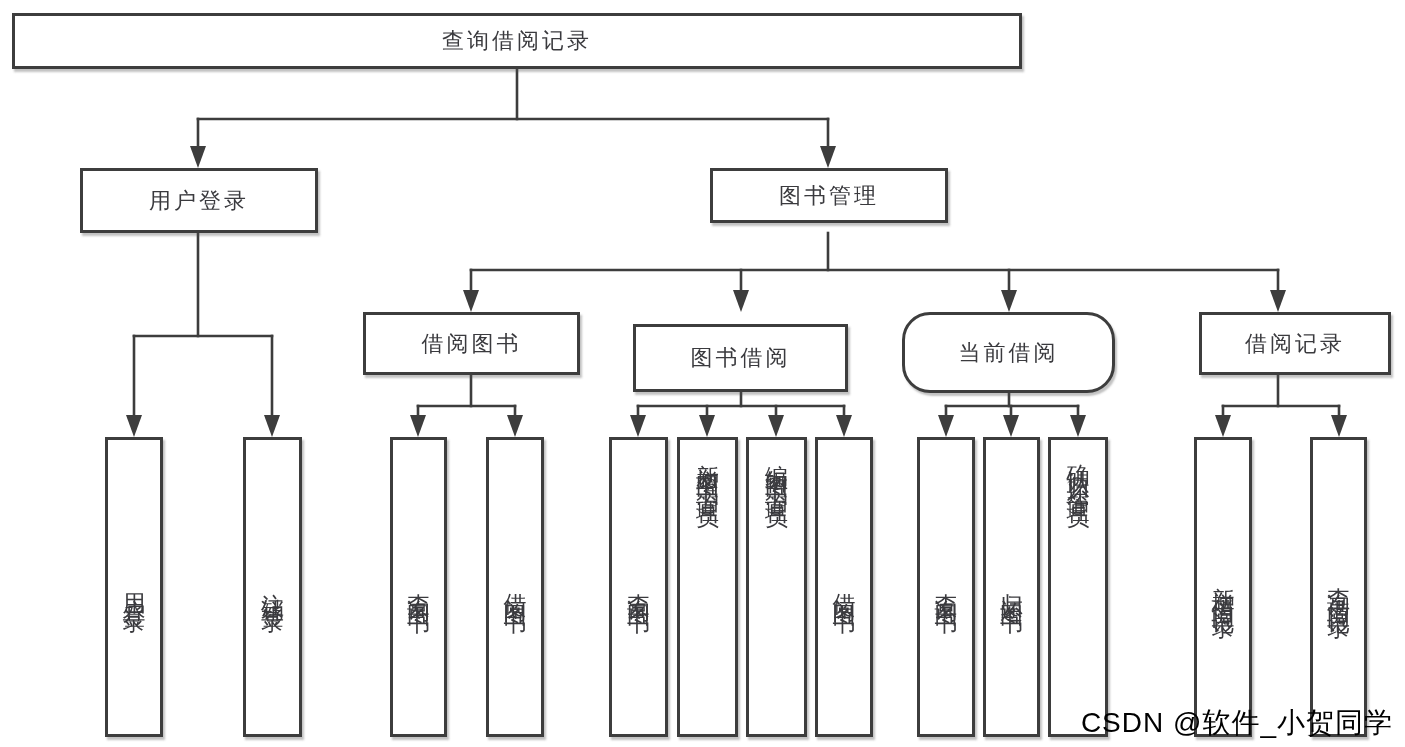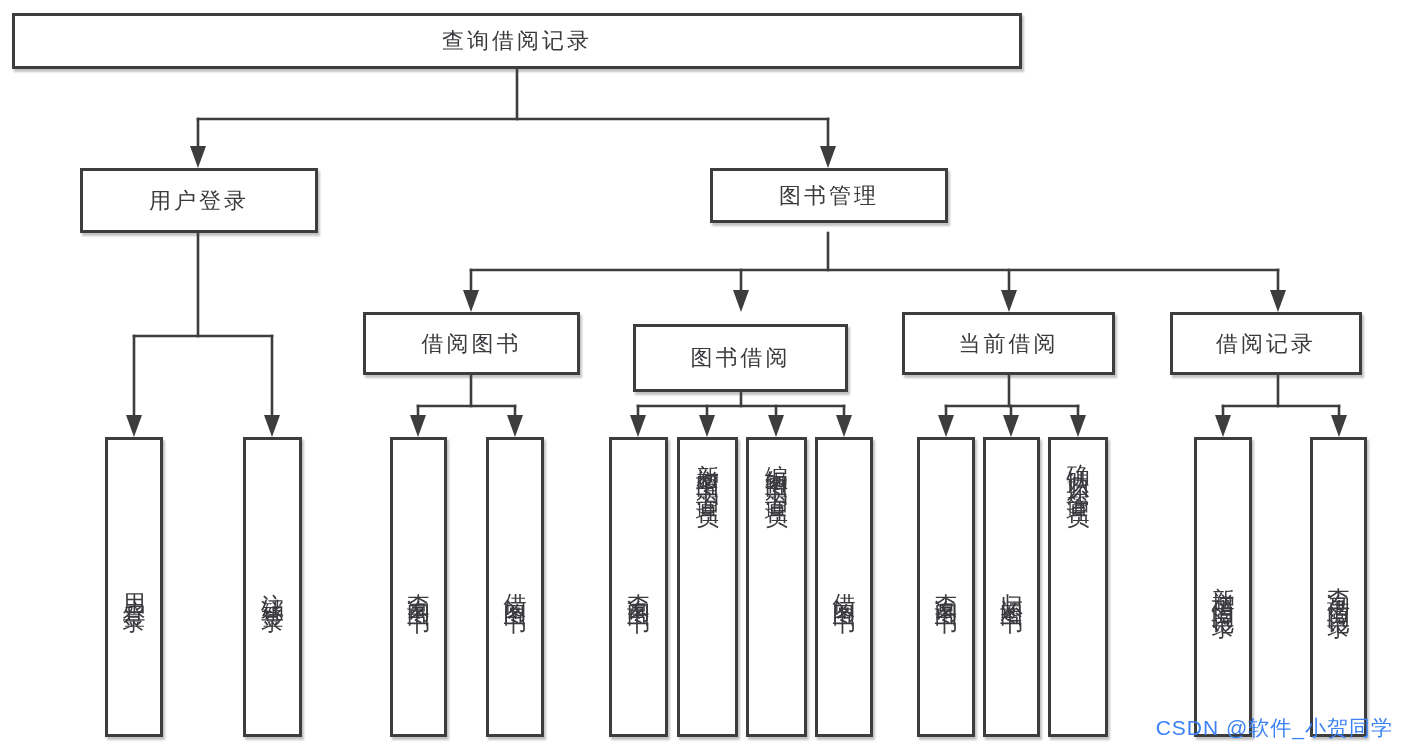--- a/index.html
+++ b/index.html
@@ -48,23 +48,23 @@
     line-height: 1;
   }
   .v-top {
     justify-content: flex-start;
     padding-top: 6px;
   }
   .watermark {
     position: absolute;
     right: 12px;
     bottom: 5px;
-    font-size: 21px;
+    font-size: 28px;
     letter-spacing: 1px;
-    color: #3b82f6;
+    color: #000000;
     white-space: nowrap;
     z-index: 5;
   }
 </style>
 </head>
 <body>
 
 <div class="stage">
 
   <svg class="connectors" viewBox="0 0 1405 747" xmlns="http://www.w3.org/2000/svg" stroke="#3d3d3d" stroke-width="2.6" stroke-linecap="square" fill="#3d3d3d">
@@ -143,22 +143,22 @@
     </g>
   </svg>
 
   <div class="box h" style="left:12px; top:13px; width:1010px; height:56px;">查询借阅记录</div>
 
   <div class="box h" style="left:80px; top:168px; width:238px; height:65px;">用户登录</div>
   <div class="box h" style="left:710px; top:168px; width:238px; height:55px;">图书管理</div>
 
   <div class="box h" style="left:363px; top:312px; width:217px; height:63px;">借阅图书</div>
   <div class="box h" style="left:633px; top:324px; width:215px; height:68px;">图书借阅</div>
-  <div class="box h" style="left:902px; top:312px; width:213px; height:63px;">当前借阅</div>
-  <div class="box h" style="left:1170px; top:312px; width:192px; height:63px;">借阅记录</div>
+  <div class="box h" style="left:902px; top:312px; width:213px; height:81px;border-radius:28px;">当前借阅</div>
+  <div class="box h" style="left:1199px; top:312px; width:192px; height:63px;">借阅记录</div>
 
   <div class="box v" style="left:105px; width:58px;">用户登录</div>
   <div class="box v" style="left:243px; width:59px;">注销登录</div>
 
   <div class="box v" style="left:390px; width:57px;">查询图书</div>
   <div class="box v" style="left:486px; width:58px;">借阅图书</div>
 
   <div class="box v" style="left:609px; width:59px;">查询图书</div>
   <div class="box v v-top" style="left:677px; width:61px;">新增图书（管理员）</div>
   <div class="box v v-top" style="left:746px; width:61px;">编辑图书（管理员）</div>

